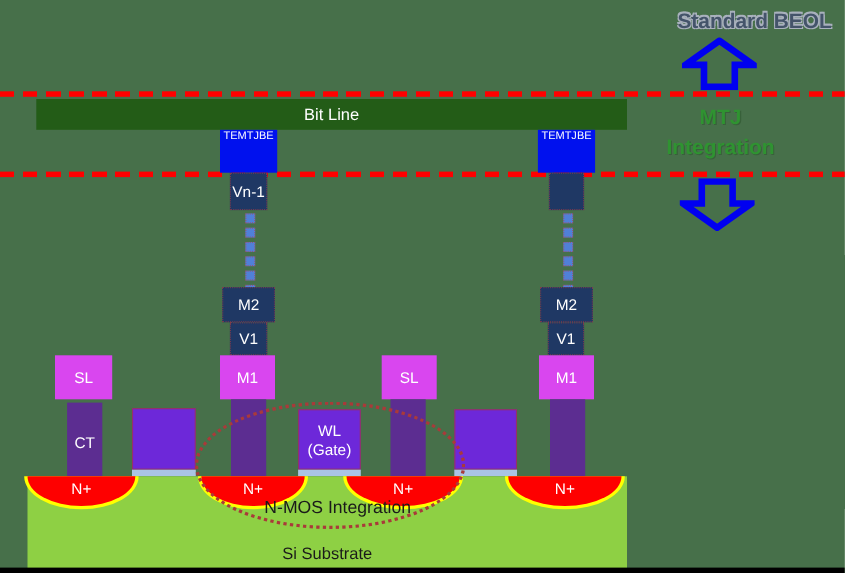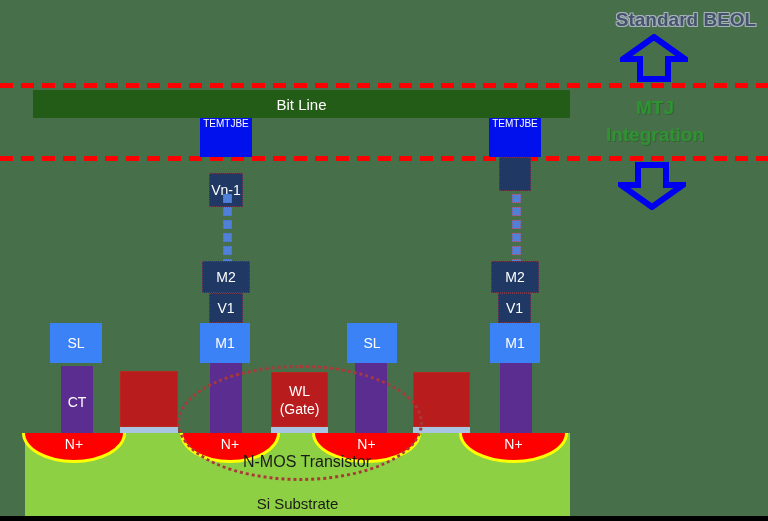--- a/index.html
+++ b/index.html
@@ -9,23 +9,23 @@
     font-family:"Liberation Sans","DejaVu Sans",sans-serif;
   }
   .abs{position:absolute;box-sizing:border-box;}
   .lbl{color:#fff;text-align:center;}
   .dash-line{
     height:5px;
     background:repeating-linear-gradient(90deg,#ff0000 0 13px,transparent 13px 21px);
   }
   .navy{background:#1f3864;border:1px dotted rgba(190,60,60,.55);}
   .blue-stack{background:#0011ee;}
-  .green-box{background:#3b82f6;}
+  .green-box{background:#d946ef;}
   .purple{background:#5c2d91;}
-  .orange{background:#b91c1c;border:1px solid rgba(180,50,30,.6);}
+  .orange{background:#6d28d9;border:1px solid rgba(180,50,30,.6);}
   .oxide{background:#aac4e4;}
   .box-label{display:flex;align-items:center;justify-content:center;height:100%;color:#fff;font-size:14px;}
   .stack-lines{display:flex;flex-direction:row;justify-content:center;height:100%;color:#fff;font-size:10px;line-height:12px;text-align:center;}
   .conn{display:flex;flex-direction:column;gap:4px;}
   .conn span{width:7px;height:7px;background:#5080d8;border:1px dotted rgba(190,60,60,.6);display:block;}
   .half-ellipse{border-radius:0 0 50% 50% / 0 0 100% 100%;}
   .gray-head{
     color:#44546a;font-weight:bold;font-size:19px;text-align:center;line-height:26px;
     text-shadow:1px 1px 0 #a9b1bd,-1px -1px 0 #a9b1bd,1px -1px 0 #a9b1bd,-1px 1px 0 #a9b1bd;
   }
@@ -56,21 +56,21 @@
     </div>
   </div>
   <div class="abs blue-stack" style="left:489px;top:118px;width:52px;height:39px;">
     <div class="stack-lines">
       <span>TE</span>
       <span>MTJ</span>
       <span>BE</span>
     </div>
   </div>
 
-  <div class="abs navy" style="left:209px;top:157px;width:34px;height:34px;margin-top:16px;">
+  <div class="abs navy" style="left:209px;top:157px;width:34px;height:34px;">
     <div class="box-label">Vn-1</div>
   </div>
   <div class="abs navy" style="left:499px;top:157px;width:32px;height:34px;"></div>
 
   <div class="abs conn" style="left:223px;top:194px;">
     <span></span>
       <span></span>
       <span></span>
       <span></span>
       <span></span>
@@ -148,21 +148,21 @@
   <div class="abs half-ellipse" style="left:315px;top:433px;width:103px;height:27px;background:#fe0000;">
     <div class="lbl" style="font-size:14px;padding-top:3px;">N+</div>
   </div>
 
   <div class="abs half-ellipse" style="left:459px;top:433px;width:109px;height:30px;background:#ffff00;"></div>
   <div class="abs half-ellipse" style="left:462px;top:433px;width:103px;height:27px;background:#fe0000;">
     <div class="lbl" style="font-size:14px;padding-top:3px;">N+</div>
   </div>
 
   <div class="abs nmos-ellipse" style="left:177px;top:365px;width:246px;height:116px;"></div>
-  <div class="abs black-text" style="left:187px;top:453px;width:240px;font-size:16px;">N-MOS Transistor</div>
+  <div class="abs black-text" style="left:187px;top:453px;width:240px;font-size:16px;">N-MOS Integration</div>
 
   <div class="abs black-text" style="left:25px;top:495px;width:545px;font-size:15px;">Si Substrate</div>
 
   <div class="abs" style="left:0px;top:516px;width:768px;height:5px;background:#000;"></div>
 
   <div class="abs gray-head" style="left:581px;top:7px;width:210px;">Standard BEOL</div>
 
   <svg class="abs" style="left:620px;top:34px;" width="68" height="48" viewBox="0 0 68 48">
     <polygon points="34,3 65,25 48,25 48,45 20,45 20,25 3,25" fill="none" stroke="#0000f0" stroke-width="6" stroke-linejoin="miter"></polygon>
   </svg>

